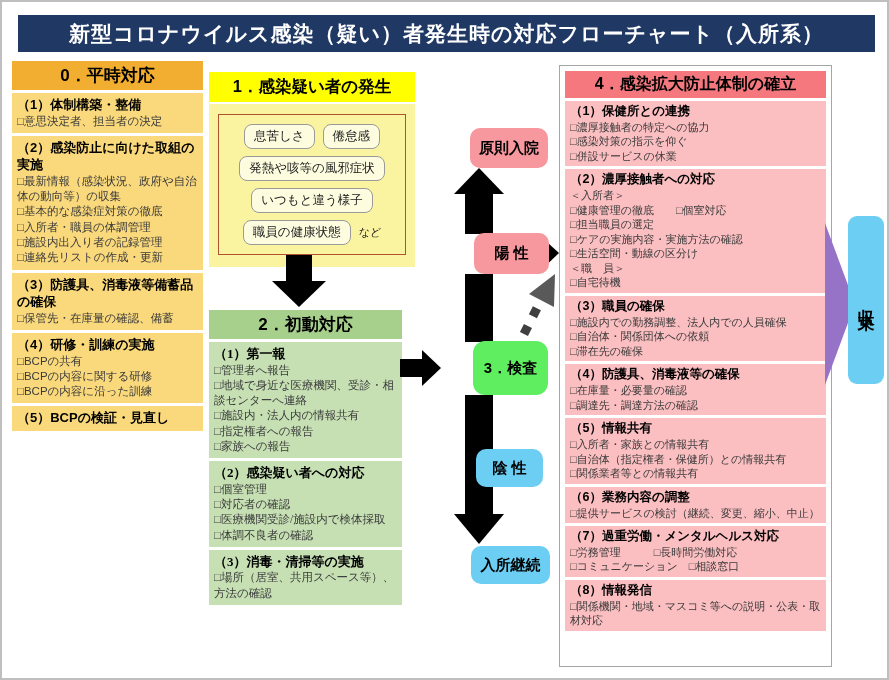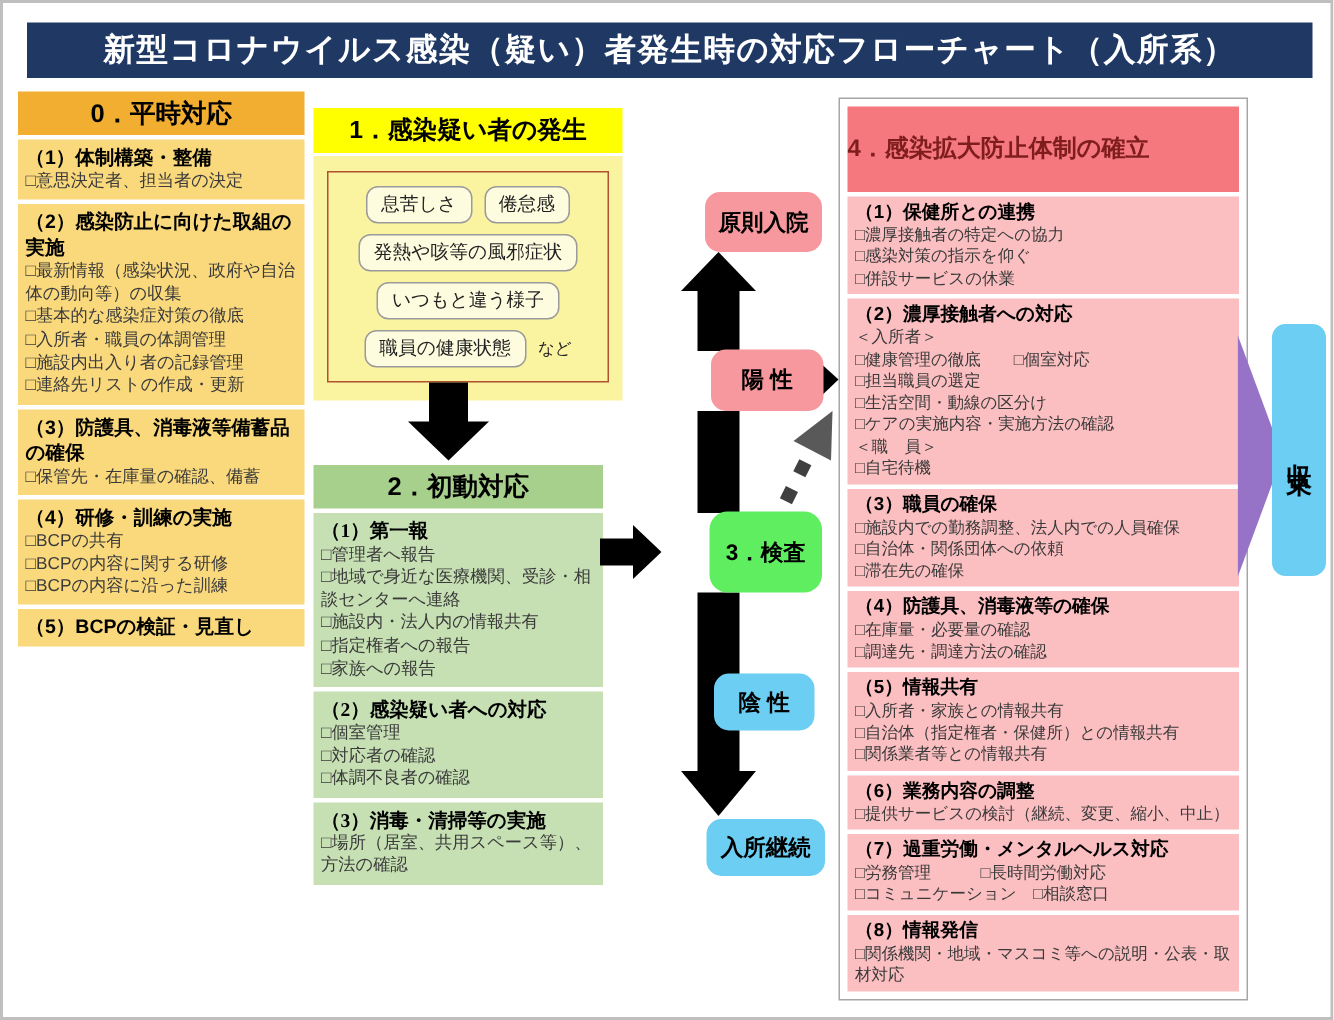--- a/index.html
+++ b/index.html
@@ -34,22 +34,22 @@
         font-size:12.5px;color:#222;padding:3px 9px;white-space:nowrap;}
   .etc{font-size:11px;color:#222;}
   
   .p2{left:207px;top:308px;width:193px;}
   .p2 .hdr{background:#a8d08d;font-weight:bold;font-size:17px;color:#000;
            text-align:center;padding:3px 16px;margin-bottom:3px;}
   .p2 .sec{background:#c6e0b4;font-family:Liberation Serif, serif;}
   
   .p4{left:557px;top:63px;width:273px;height:602px;background:#fff;
       border:1px solid #a6a6a6;padding:5px;}
-  .p4 .hdr{background:#f4787e;font-weight:bold;font-size:16px;color:#7f1d1d;
-           padding:18px 0;margin-bottom:3px;}
+  .p4 .hdr{background:#f4787e;font-weight:bold;font-size:16px;color:#000000;
+           text-align:center;padding:3px 0;margin-bottom:3px;}
   .p4 .sec{background:#fbbec1;padding:2px 5px 3px 5px;}
   .p4 .sec .t{font-size:12.5px;}
   .p4 .sec .i{font-size:11px;line-height:1.32;}
   
   .node{border-radius:10px;color:#000;font-weight:bold;font-size:15px;
         display:flex;align-items:center;justify-content:center;z-index:2;margin-left:32px;}
   .pink{background:#f7989e;}
   .bgreen{background:#5fee5f;border-radius:12px;}
   .blue{background:#6bcef2;}
   
@@ -133,20 +133,21 @@
       <div class="i">□管理者へ報告</div>
       <div class="i">□地域で身近な医療機関、受診・相談センターへ連絡</div>
       <div class="i">□施設内・法人内の情報共有</div>
       <div class="i">□指定権者への報告</div>
       <div class="i">□家族への報告</div>
     </div>
     <div class="sec">
       <div class="t">（2）感染疑い者への対応</div>
       <div class="i">□個室管理</div>
       <div class="i">□対応者の確認</div>
+      <div class="i">□医療機関受診/施設内で検体採取</div>
       <div class="i">□体調不良者の確認</div>
     </div>
     <div class="sec">
       <div class="t">（3）消毒・清掃等の実施</div>
       <div class="i">□場所（居室、共用スペース等）、方法の確認</div>
     </div>
   </div>
 
   <svg class="abs" style="left:390px;top:115px;z-index:1;" width="175" height="475" viewBox="0 0 175 475">
     <polygon points="87,51 62,77 112,77" fill="#000"></polygon>
@@ -174,22 +175,22 @@
       <div class="t">（1）保健所との連携</div>
       <div class="i">□濃厚接触者の特定への協力</div>
       <div class="i">□感染対策の指示を仰ぐ</div>
       <div class="i">□併設サービスの休業</div>
     </div>
     <div class="sec">
       <div class="t">（2）濃厚接触者への対応</div>
       <div class="i">＜入所者＞</div>
       <div class="i">□健康管理の徹底　　□個室対応</div>
       <div class="i">□担当職員の選定</div>
+      <div class="i">□ケアの実施内容・実施方法の確認</div>
       <div class="i">□生活空間・動線の区分け</div>
-      <div class="i">□ケアの実施内容・実施方法の確認</div>
       <div class="i">＜職　員＞</div>
       <div class="i">□自宅待機</div>
     </div>
     <div class="sec">
       <div class="t">（3）職員の確保</div>
       <div class="i">□施設内での勤務調整、法人内での人員確保</div>
       <div class="i">□自治体・関係団体への依頼</div>
       <div class="i">□滞在先の確保</div>
     </div>
     <div class="sec">

